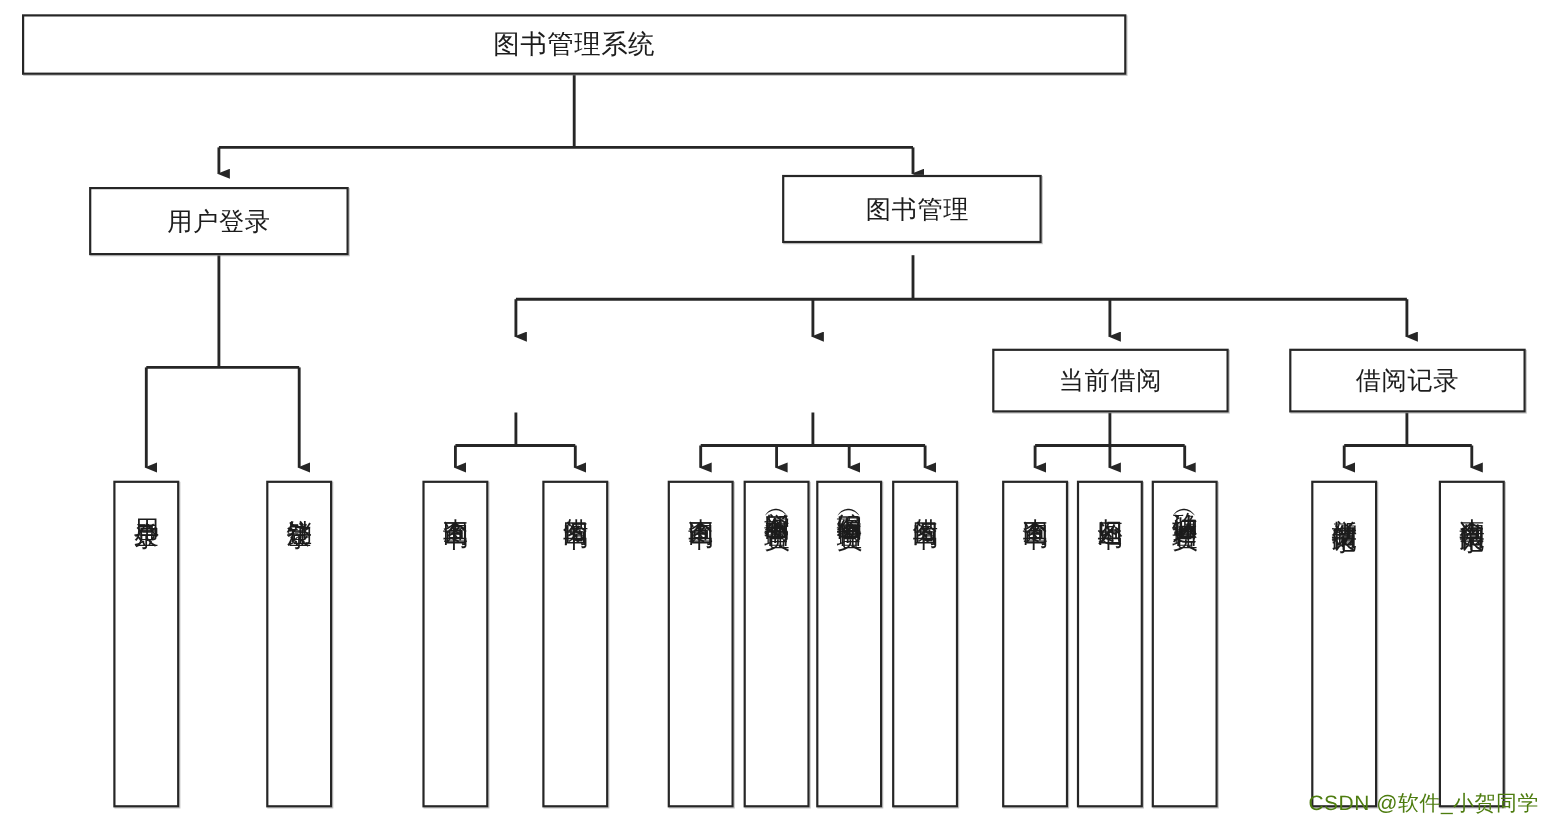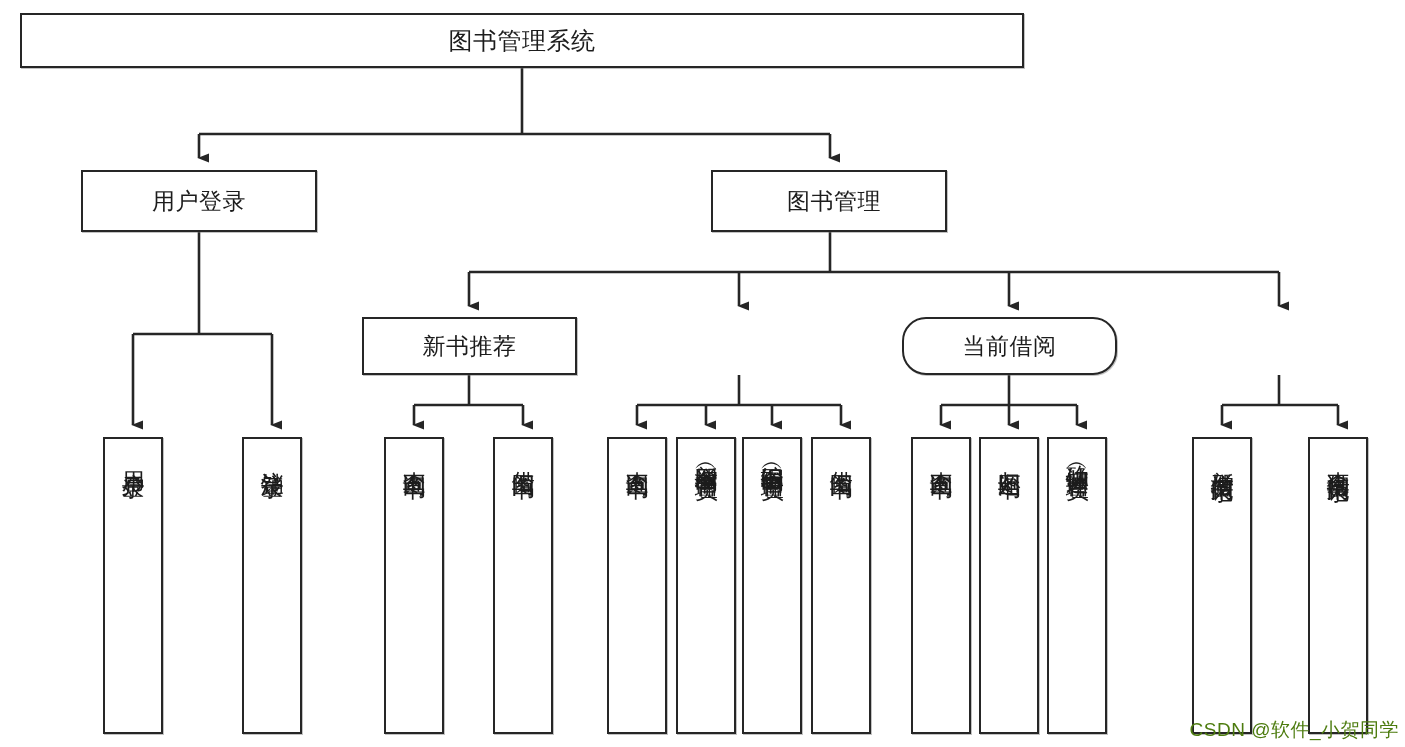--- a/index.html
+++ b/index.html
@@ -131,33 +131,33 @@
   </svg>
 
   <div class="node level-1" style="left:20px; top:13px; width:1004px; height:55px;">
     <span class="node-label">图书管理系统</span>
   </div>
 
   <div class="node level-2" style="left:81px; top:170px; width:236px; height:62px;">
     <span class="node-label">用户登录</span>
   </div>
 
-  <div class="node level-2" style="left:711px; top:170px; width:236px; height:62px;padding-left:10px;">
+  <div class="node level-2" style="left:711px; top:159px; width:236px; height:62px;padding-left:10px;">
     <span class="node-label">图书管理</span>
   </div>
 
-  <div class="node level-3" style="left:362px; top:317px; width:215px; height:58px;">
-    <span class="node-label">新书推荐</span>
-  </div>
-
-
-  <div class="node level-3" style="left:902px; top:317px; width:215px; height:58px;border-radius:24px;">
+
+
+  <div class="node level-3" style="left:902px; top:317px; width:215px; height:58px;">
     <span class="node-label">当前借阅</span>
   </div>
 
+  <div class="node level-3" style="left:1172px; top:317px; width:215px; height:58px;">
+    <span class="node-label">借阅记录</span>
+  </div>
 
   <div class="node leaf" style="left:103px; top:437px; width:60px; height:297px;">
     <span class="node-label">用户登录</span>
   </div>
 
   <div class="node leaf" style="left:242px; top:437px; width:60px; height:297px;">
     <span class="node-label">注销登录</span>
   </div>
 
   <div class="node leaf" style="left:384px; top:437px; width:60px; height:297px;">

